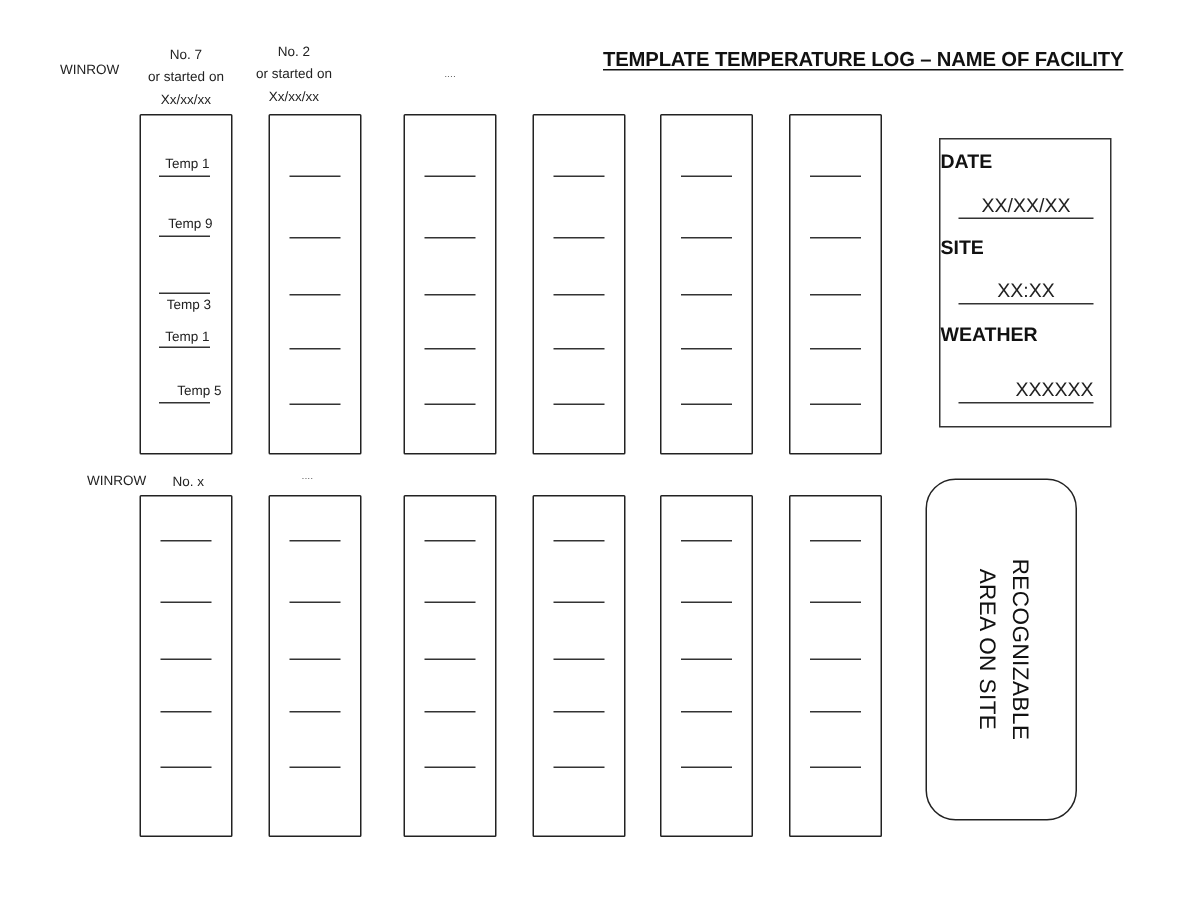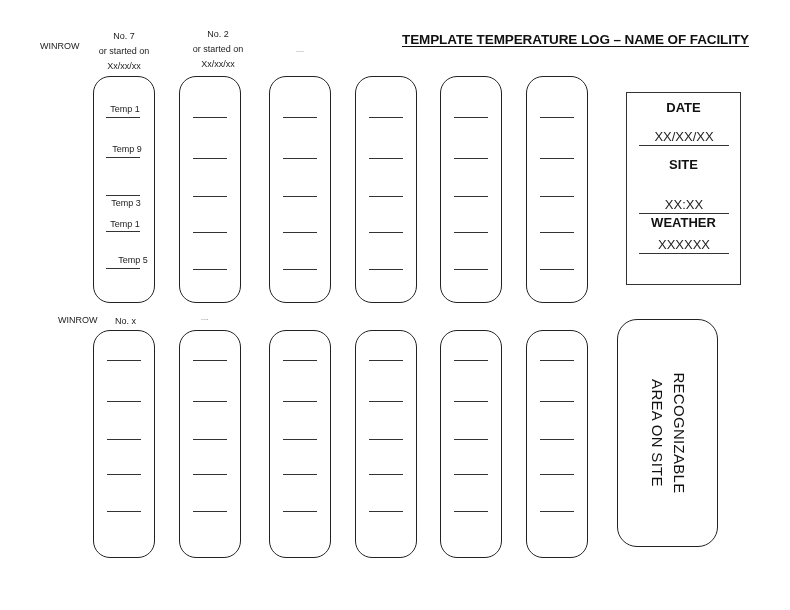--- a/index.html
+++ b/index.html
@@ -3,44 +3,44 @@
 <meta charset="utf-8">
 <style>
   html, body { margin:0; padding:0; background:#ffffff; }
   body { width:790px; height:610px; position:relative; overflow:hidden;
          font-family: "Liberation Sans", "DejaVu Sans", sans-serif; color:#111; }
   .abs { position:absolute; }
   .title { left:402px; top:32px; font-size:13.5px; font-weight:bold; text-decoration:underline;
            text-underline-offset:2px; white-space:nowrap; letter-spacing:-0.1px; }
   .lbl { font-size:9px; color:#222; white-space:nowrap; }
   .hdr { font-size:9px; color:#222; text-align:center; line-height:15px; width:90px; }
-  .box { border:1.6px solid #222; border-radius:17px; box-sizing:border-box; background:#fff; }
+  .box { border:1.6px solid #222; border-radius:1px; box-sizing:border-box; background:#fff; }
   .line { position:absolute; height:1.3px; background:#333; width:34px; }
   .temp-label { position:absolute; font-size:9px; color:#222; width:40px; text-align:center; }
   .info { border:1.3px solid #333; box-sizing:border-box; }
-  .info .h { position:absolute; left:0; width:100%; text-align:center; font-weight:bold; font-size:13px; }
+  .info .h { position:absolute; left:0; width:100%; font-weight:bold; font-size:13px; }
   .info .v { position:absolute; left:12px; width:90px; text-align:center; font-size:13px; color:#222;
              border-bottom:1.3px solid #333; padding-bottom:1px; }
   .reco { border:1.8px solid #222; border-radius:20px; box-sizing:border-box; }
   .reco-text { position:absolute; left:50%; top:50%; transform:translate(-50%,-50%) rotate(90deg);
                font-size:15px; line-height:22px; text-align:center; white-space:nowrap; letter-spacing:0.3px; }
 </style>
 </head>
 <body>
 
 <div class="abs title">TEMPLATE TEMPERATURE LOG – NAME OF FACILITY</div>
 
 <div class="abs lbl" style="left:40px;top:41px;">WINROW</div>
 
 <div class="abs hdr" style="left:79px;top:29px;">
   <div>No. 7</div>
   <div>or started on</div>
   <div>Xx/xx/xx</div>
 </div>
-<div class="abs hdr" style="left:173px;top:27px;">
+<div class="abs hdr" style="left:151px;top:27px;">
   <div>No. 2</div>
   <div>or started on</div>
   <div>Xx/xx/xx</div>
 </div>
 <div class="abs hdr" style="left:255px;top:42px;font-size:7px;color:#666;">....</div>
 
 <div class="abs box" style="left:93px;top:76px;width:62px;height:227px;">
   <div class="temp-label" style="left:11px;top:27px;">Temp 1</div>
   <div class="line" style="left:12px;top:40px;"></div>
   <div class="temp-label" style="left:13px;top:67px;">Temp 9</div>
@@ -90,23 +90,23 @@
   <div class="line" style="left:13px;top:81px;"></div>
   <div class="line" style="left:13px;top:119px;"></div>
   <div class="line" style="left:13px;top:155px;"></div>
   <div class="line" style="left:13px;top:192px;"></div>
 </div>
 
 <div class="abs info" style="left:626px;top:92px;width:115px;height:193px;">
   <div class="h" style="top:7px;">DATE</div>
   <div class="v" style="top:36px;">XX/XX/XX</div>
   <div class="h" style="top:64px;">SITE</div>
-  <div class="v" style="top:104px;text-align:center;">XX:XX</div>
+  <div class="v" style="top:93px;text-align:center;">XX:XX</div>
   <div class="h" style="top:122px;">WEATHER</div>
-  <div class="v" style="top:144px;">XXXXXX</div>
+  <div class="v" style="top:159px;text-align:right;">XXXXXX</div>
 </div>
 
 <div class="abs lbl" style="left:58px;top:315px;">WINROW</div>
 <div class="abs lbl" style="left:115px;top:316px;">No. x</div>
 <div class="abs lbl" style="left:201px;top:314px;font-size:7px;color:#666;">....</div>
 
 <div class="abs box" style="left:93px;top:330px;width:62px;height:228px;">
   <div class="line" style="left:13px;top:29px;"></div>
   <div class="line" style="left:13px;top:70px;"></div>
   <div class="line" style="left:13px;top:108px;"></div>

